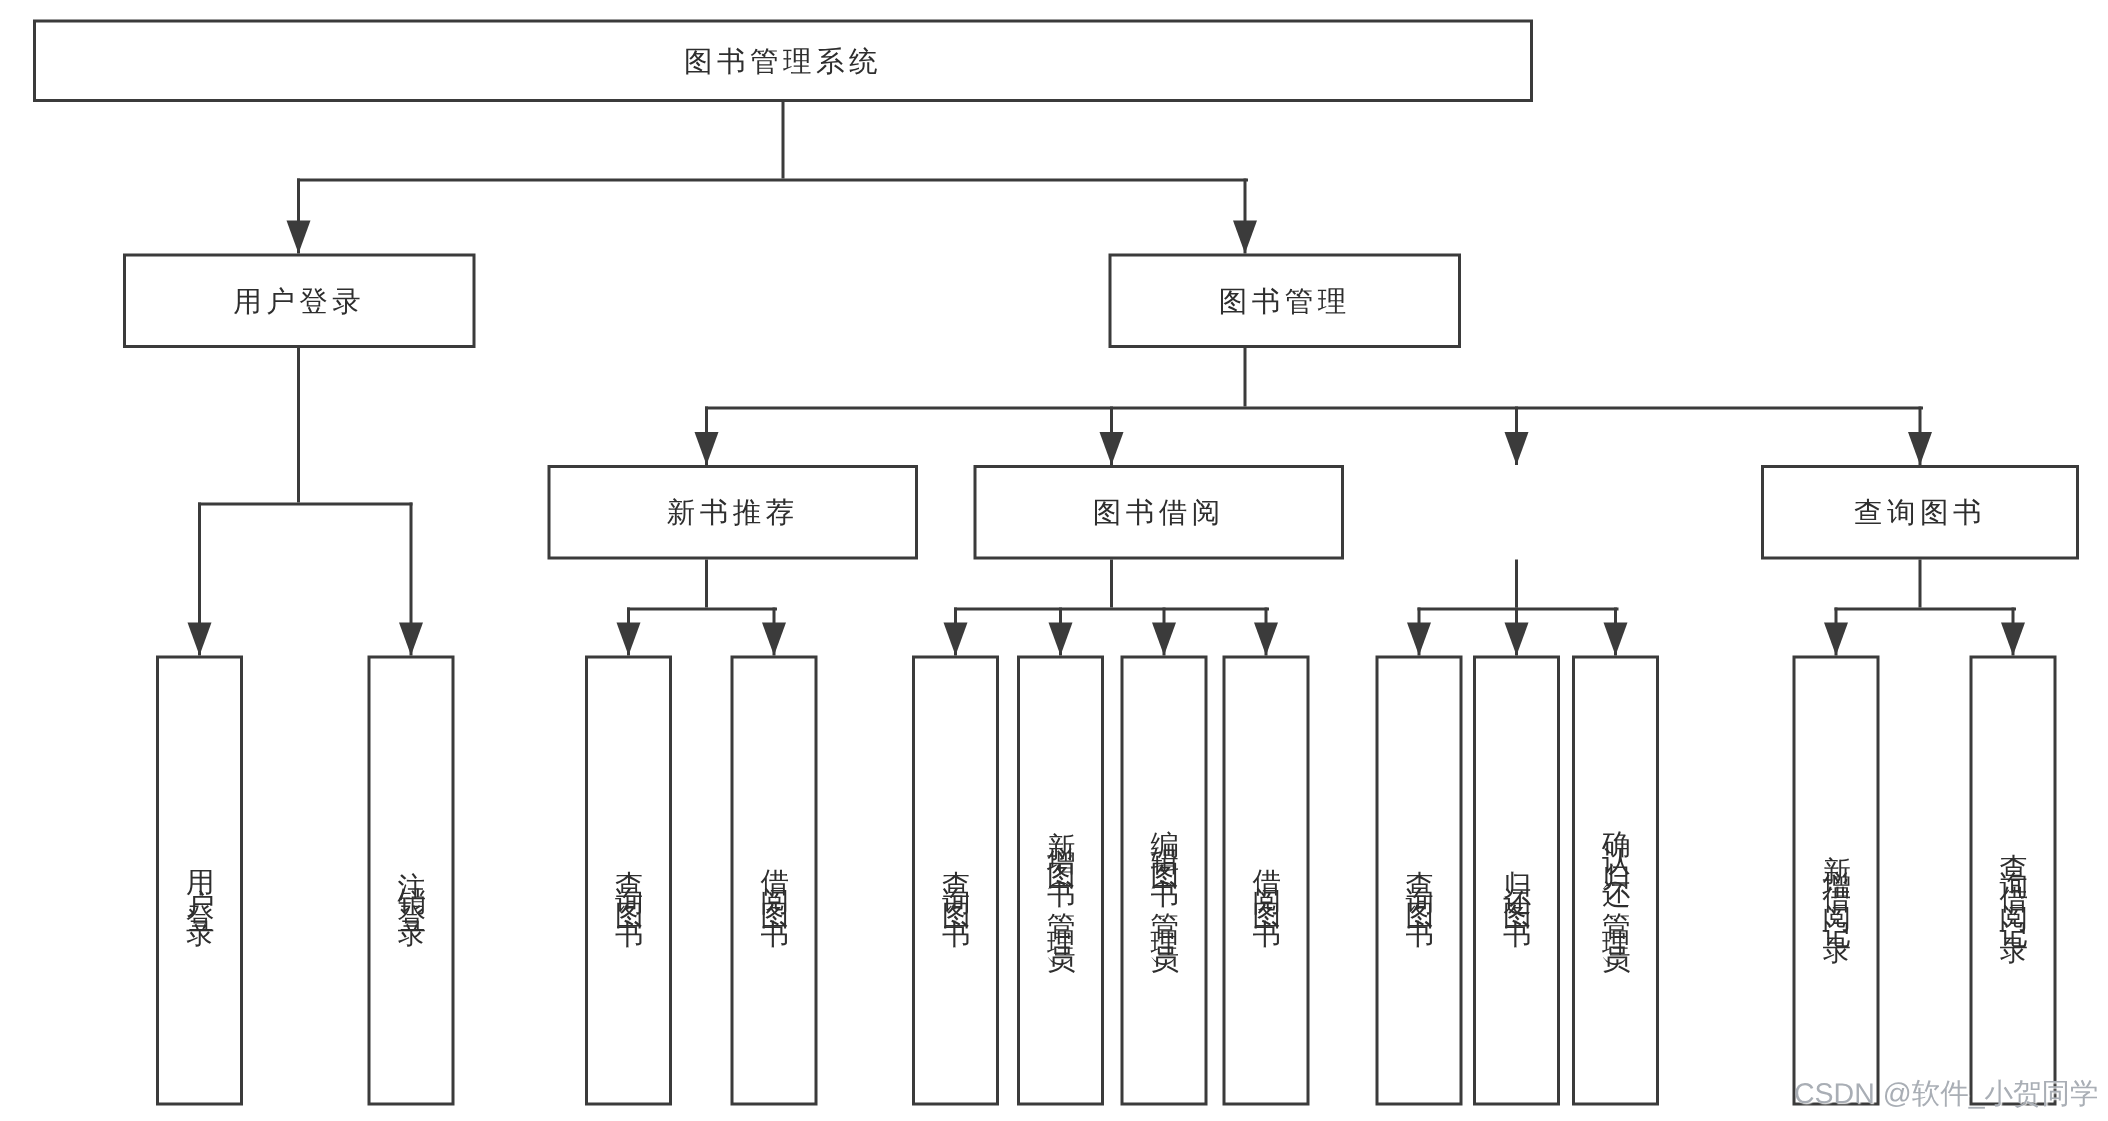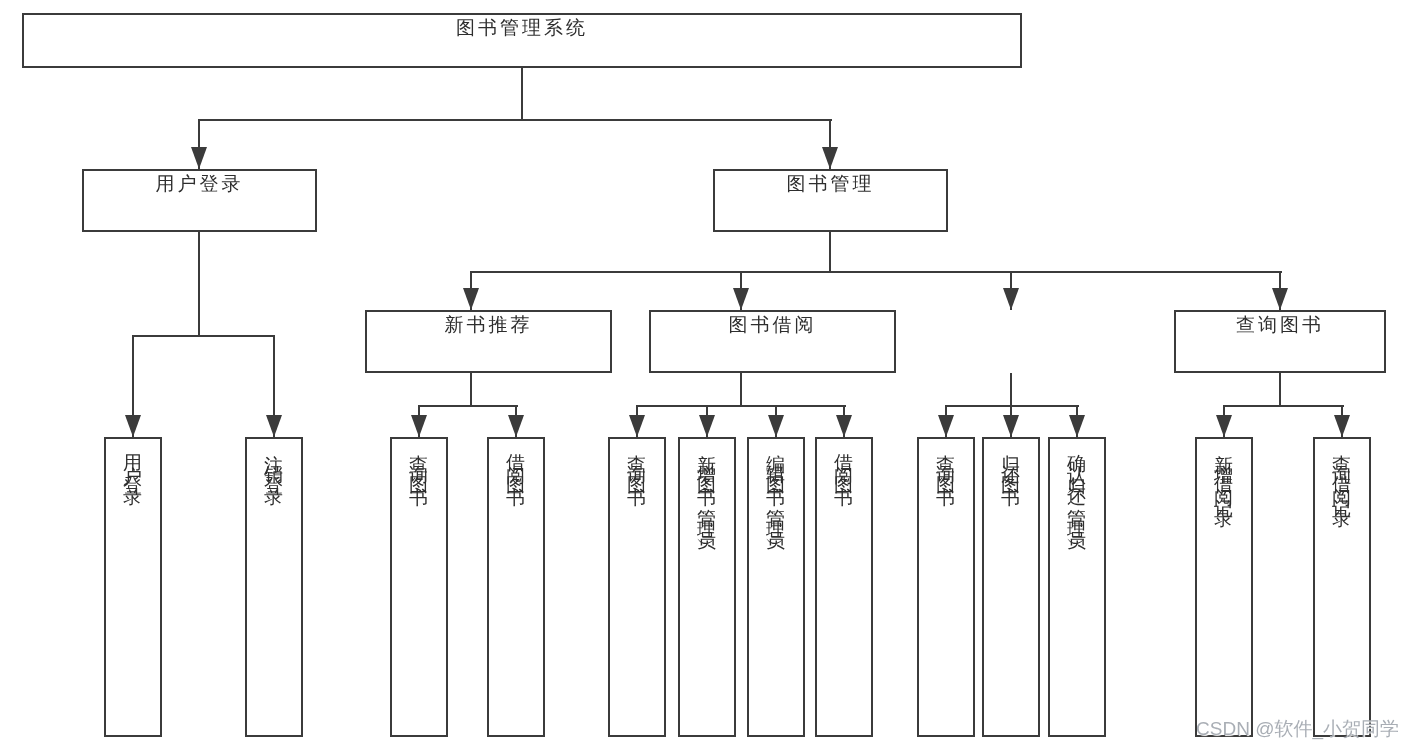--- a/index.html
+++ b/index.html
@@ -14,21 +14,21 @@
     background: #ffffff;
     font-family: "Liberation Sans", "DejaVu Sans", sans-serif;
     overflow: hidden;
   }
   .box {
     position: absolute;
     box-sizing: border-box;
     border: 2px solid #3b3b3b;
     background: #ffffff;
     display: flex;
-    align-items: flex-start;
+    align-items: center;
     justify-content: center;
     color: #2e2e2e;
   }
   .hbox { font-size: 19px; letter-spacing: 3px; white-space: nowrap; }
   .lvl1 { left: 22px;  top: 13px;  width: 1000px; height: 55px; }
   .lvl2 { top: 169px;  width: 235px; height: 63px; }
   .lvl3 { top: 310px;  width: 247px; height: 63px; }
   .leaf { top: 437px;  width: 58px;  height: 300px; }
   .vtext {
     writing-mode: vertical-rl;
@@ -62,21 +62,21 @@
 
 <div class="canvas">
 
   <div class="box lvl1 hbox">
     <span>图书管理系统</span>
   </div>
 
   <div class="box lvl2 hbox" style="left:82px">
     <span>用户登录</span>
   </div>
-  <div class="box lvl2 hbox" style="left:713px">
+  <div class="box lvl2 hbox" style="left:739px">
     <span>图书管理</span>
   </div>
 
   <div class="box lvl3 hbox" style="left:365px">
     <span>新书推荐</span>
   </div>
   <div class="box lvl3 hbox" style="left:649px">
     <span>图书借阅</span>
   </div>
   <div class="box lvl3 hbox" style="left:1174px;width:212px">

